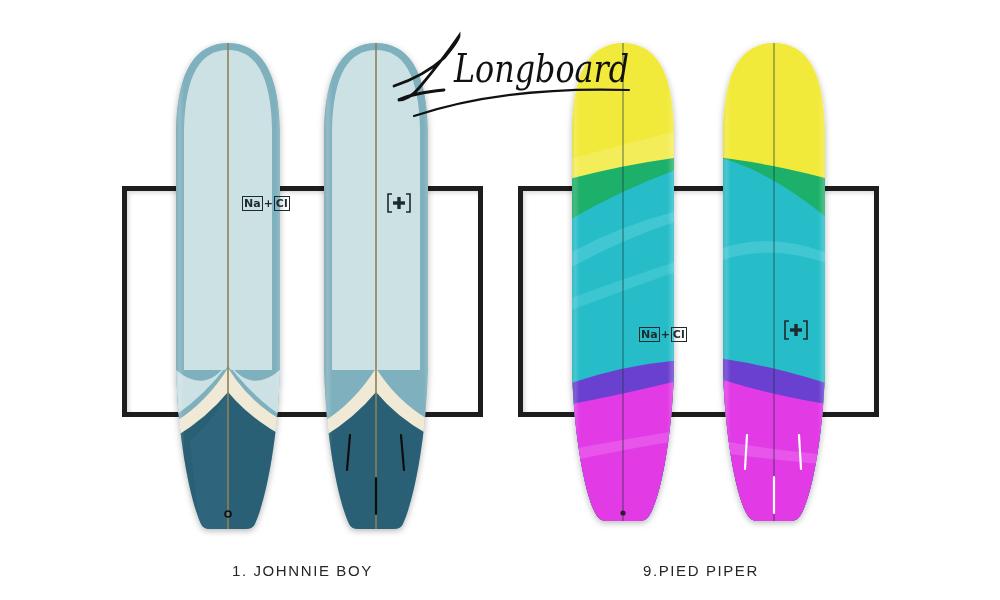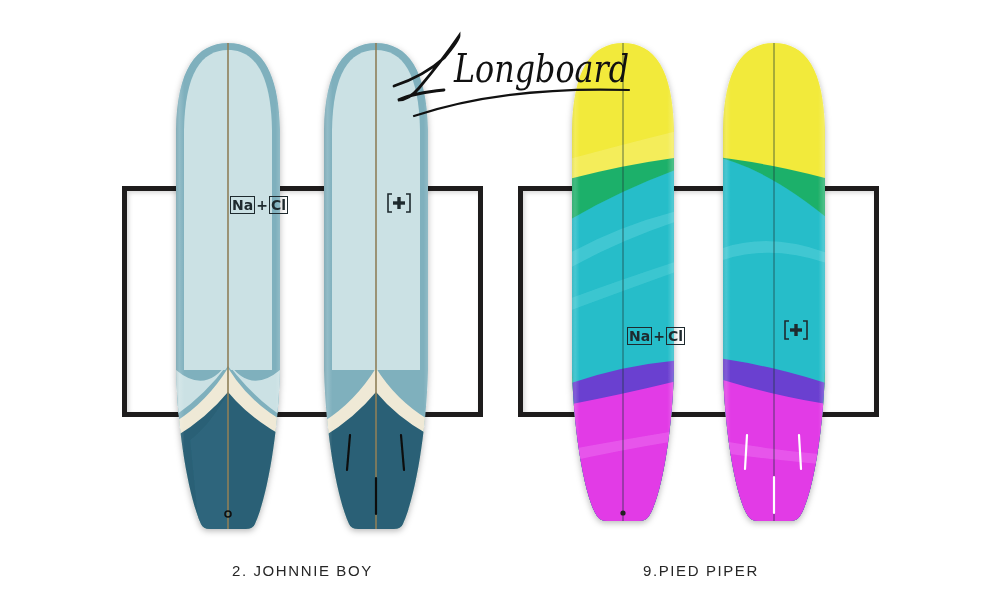--- a/index.html
+++ b/index.html
@@ -1,21 +1,21 @@
 <!DOCTYPE html>
 <html><head>
 <meta charset="utf-8">
 <style>
   html, body { margin:0; padding:0; }
   body { width:1000px; height:600px; background:#ffffff; position:relative; overflow:hidden; font-family:"Liberation Sans", sans-serif; }
   .frame-rect { position:absolute; border:5px solid #1e1c1c; box-sizing:border-box; box-shadow: inset 2px 2px 4px rgba(0,0,0,0.15); }
   .board-svg { position:absolute; top:0; left:0; }
   .caption { position:absolute; top:562px; font-size:15px; letter-spacing:1.6px; color:#262626; font-weight:normal; }
   .title { position:absolute; left:384px; top:18px; width:260px; height:100px; }
-  .logo-nacl { position:absolute; font-size:14px; font-weight:bold; color:#1e2a2e; font-family:"DejaVu Sans", sans-serif; letter-spacing:0; }
+  .logo-nacl { position:absolute; font-size:11px; font-weight:bold; color:#1e2a2e; font-family:"DejaVu Sans", sans-serif; letter-spacing:0;padding-left:12px; }
   .logo-nacl .br { border:1px solid #1e2a2e; border-left-width:1px; padding:0 1px; }
   .logo-plus { position:absolute; width:24px; height:20px; }
 </style>
 </head>
 <body>
 
 <div class="frame-rect" style="left:122px; top:186px; width:361px; height:231px;"></div>
 <div class="frame-rect" style="left:518px; top:186px; width:361px; height:231px;"></div>
 
 <svg class="board-svg" width="1000" height="600" viewBox="0 0 1000 600">
@@ -129,14 +129,14 @@
   <rect x="10.3" y="4" width="3.4" height="12" fill="#1e2a2e"></rect>
   <rect x="6" y="8.3" width="12" height="3.4" fill="#1e2a2e"></rect>
 </svg>
 
 <svg class="title" viewBox="0 0 260 100">
   <path d="M10,68 Q40,58 60,40 Q75,22 75,18 Q60,40 35,70 Q25,82 14,82 Q30,75 60,72" fill="none" stroke="#111" stroke-width="2.8" stroke-linecap="round"></path>
   <path d="M30,98 Q120,68 245,72" fill="none" stroke="#111" stroke-width="2.2" stroke-linecap="round"></path>
   <text x="70" y="64" font-family="'DejaVu Serif', serif" font-style="italic" font-size="40" fill="#111" textLength="175" lengthAdjust="spacingAndGlyphs">Longboard</text>
 </svg>
 
-<div class="caption" style="left:232px;">2. JOHNNIE BOY</div>
+<div class="caption" style="left:232px;">1. JOHNNIE BOY</div>
 <div class="caption" style="left:643px;">9.PIED PIPER</div>
 
 </body></html>

